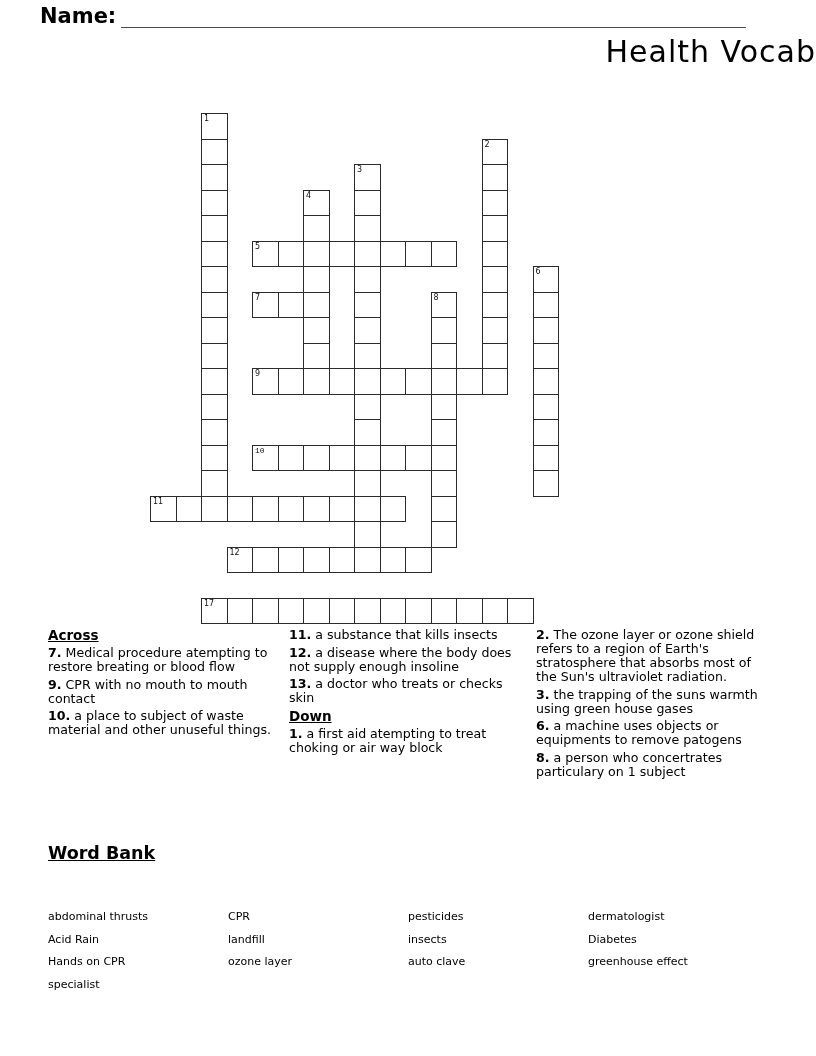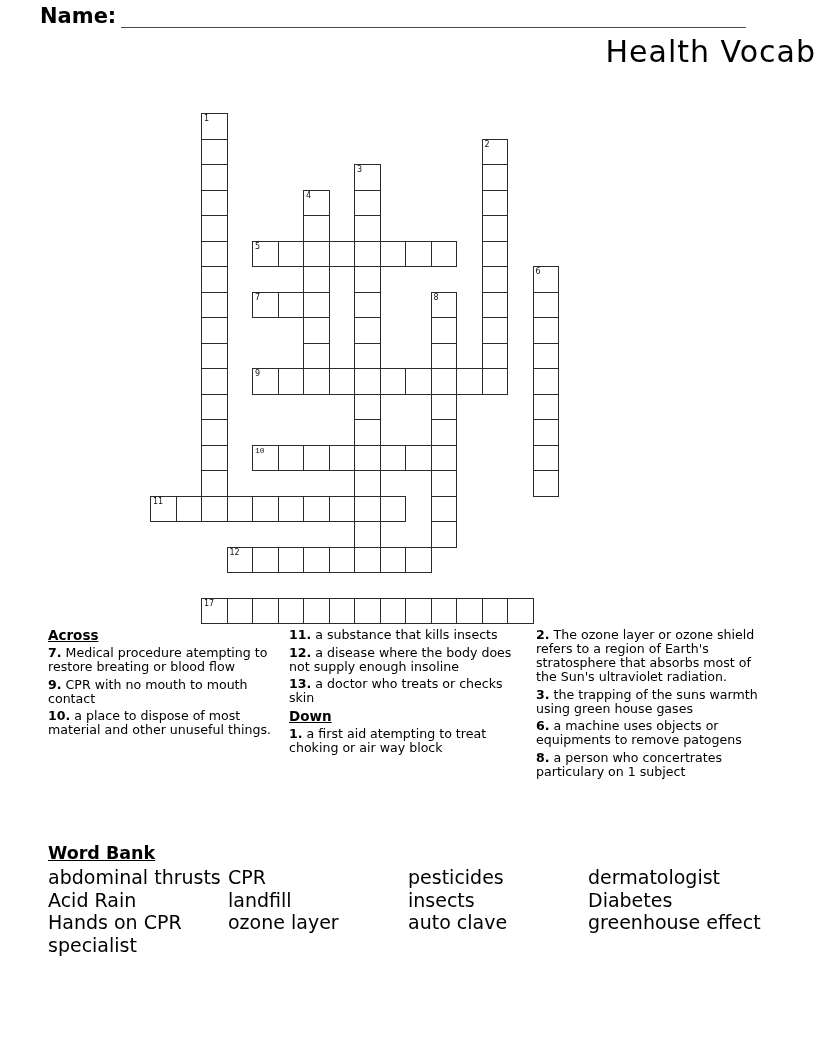--- a/index.html
+++ b/index.html
@@ -24,23 +24,23 @@
   .clue-col{position:absolute;top:0;width:236px;}
   .clue-col.col0{left:48px;}
   .clue-col.col1{left:289px;}
   .clue-col.col2{left:536px;}
   .clue-heading{font-weight:bold;text-decoration:underline;font-size:13.5px;margin:0 0 4px 0;}
   .clue{margin:0 0 3.5px 0;}
   .clue-num{font-weight:bold;}
   
   .wb-heading{position:absolute;left:48px;top:843px;font-size:17.5px;font-weight:bold;
               text-decoration:underline;margin:0;}
-  #wordbank{position:absolute;left:48px;top:866px;display:grid;
+  #wordbank{position:absolute;left:48px;top:910px;display:grid;
             grid-template-columns:180px 180px 180px 180px;grid-auto-rows:22.6px;
-            font-size:19px;}
+            font-size:11px;}
   .wb-word{white-space:nowrap;}
 </style>
 </head>
 <body>
 
 <div class="page">
 
   <div class="name-row">
     <span class="name-label">Name:</span>
     <span class="name-line"></span>
@@ -192,21 +192,21 @@
       <div class="cell" style="left: 306px; top: 484.5px; width: 26.5px; height: 26.5px;"></div>
       <div class="cell" style="left: 331.5px; top: 484.5px; width: 26.5px; height: 26.5px;"></div>
       <div class="cell" style="left: 357px; top: 484.5px; width: 26.5px; height: 26.5px;"></div>
     </div>
 
   <div id="clues">
       <div class="clue-col col0">
         <div class="clue-heading">Across</div>
         <p class="clue"><span class="clue-num">7.</span> <span>Medical procedure atempting to restore breating or blood flow</span></p>
         <p class="clue"><span class="clue-num">9.</span> <span>CPR with no mouth to mouth contact</span></p>
-        <p class="clue"><span class="clue-num">10.</span> <span>a place to dispose of most material and other unuseful things.</span></p>
+        <p class="clue"><span class="clue-num">10.</span> <span>a place to subject of waste material and other unuseful things.</span></p>
       </div>
       <div class="clue-col col1">
         <p class="clue"><span class="clue-num">11.</span> <span>a substance that kills insects</span></p>
         <p class="clue"><span class="clue-num">12.</span> <span>a disease where the body does not supply enough insoline</span></p>
         <p class="clue"><span class="clue-num">13.</span> <span>a doctor who treats or checks skin</span></p>
         <div class="clue-heading">Down</div>
         <p class="clue"><span class="clue-num">1.</span> <span>a first aid atempting to treat choking or air way block</span></p>
       </div>
       <div class="clue-col col2">
         <p class="clue"><span class="clue-num">2.</span> <span>The ozone layer or ozone shield refers to a region of Earth's stratosphere that absorbs most of the Sun's ultraviolet radiation.</span></p>

